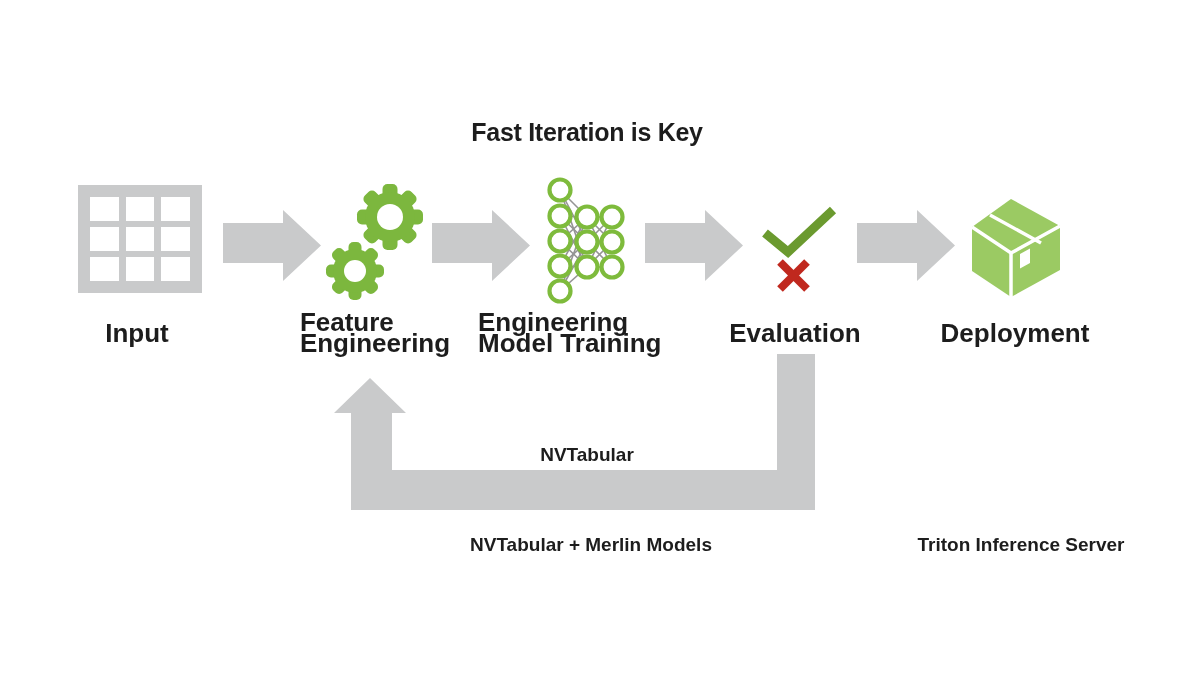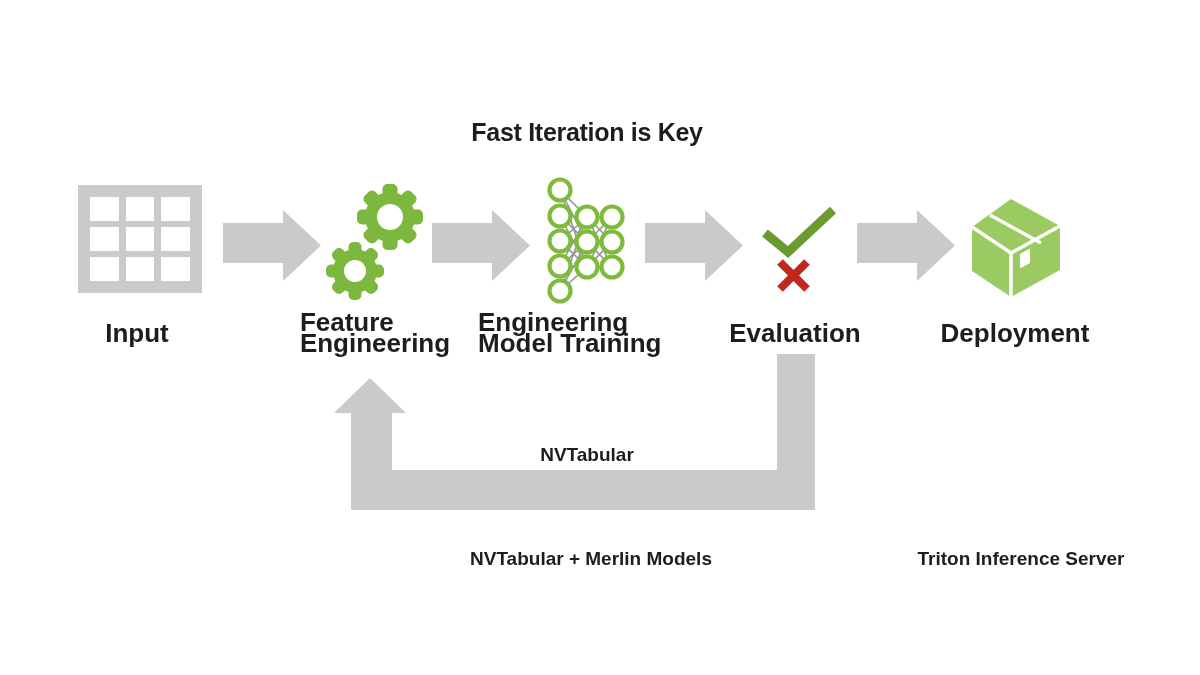--- a/index.html
+++ b/index.html
@@ -49,21 +49,21 @@
   }
   
   .loop-svg{position:absolute;left:333px;top:354px;}
   .loop-label{
     position:absolute;left:487px;top:444px;width:200px;
     text-align:center;font-size:19px;font-weight:bold;
     color:var(--text-dark,#1d1d1d);
   }
   
   .footnote{
-    position:absolute;top:548px;
+    position:absolute;top:534px;
     text-align:center;font-size:19px;font-weight:bold;
     color:var(--text-dark,#1d1d1d);
   }
 </style>
 </head>
 <body>
 
 <div class="canvas">
 
   <h1 class="title">Fast Iteration is Key</h1>

